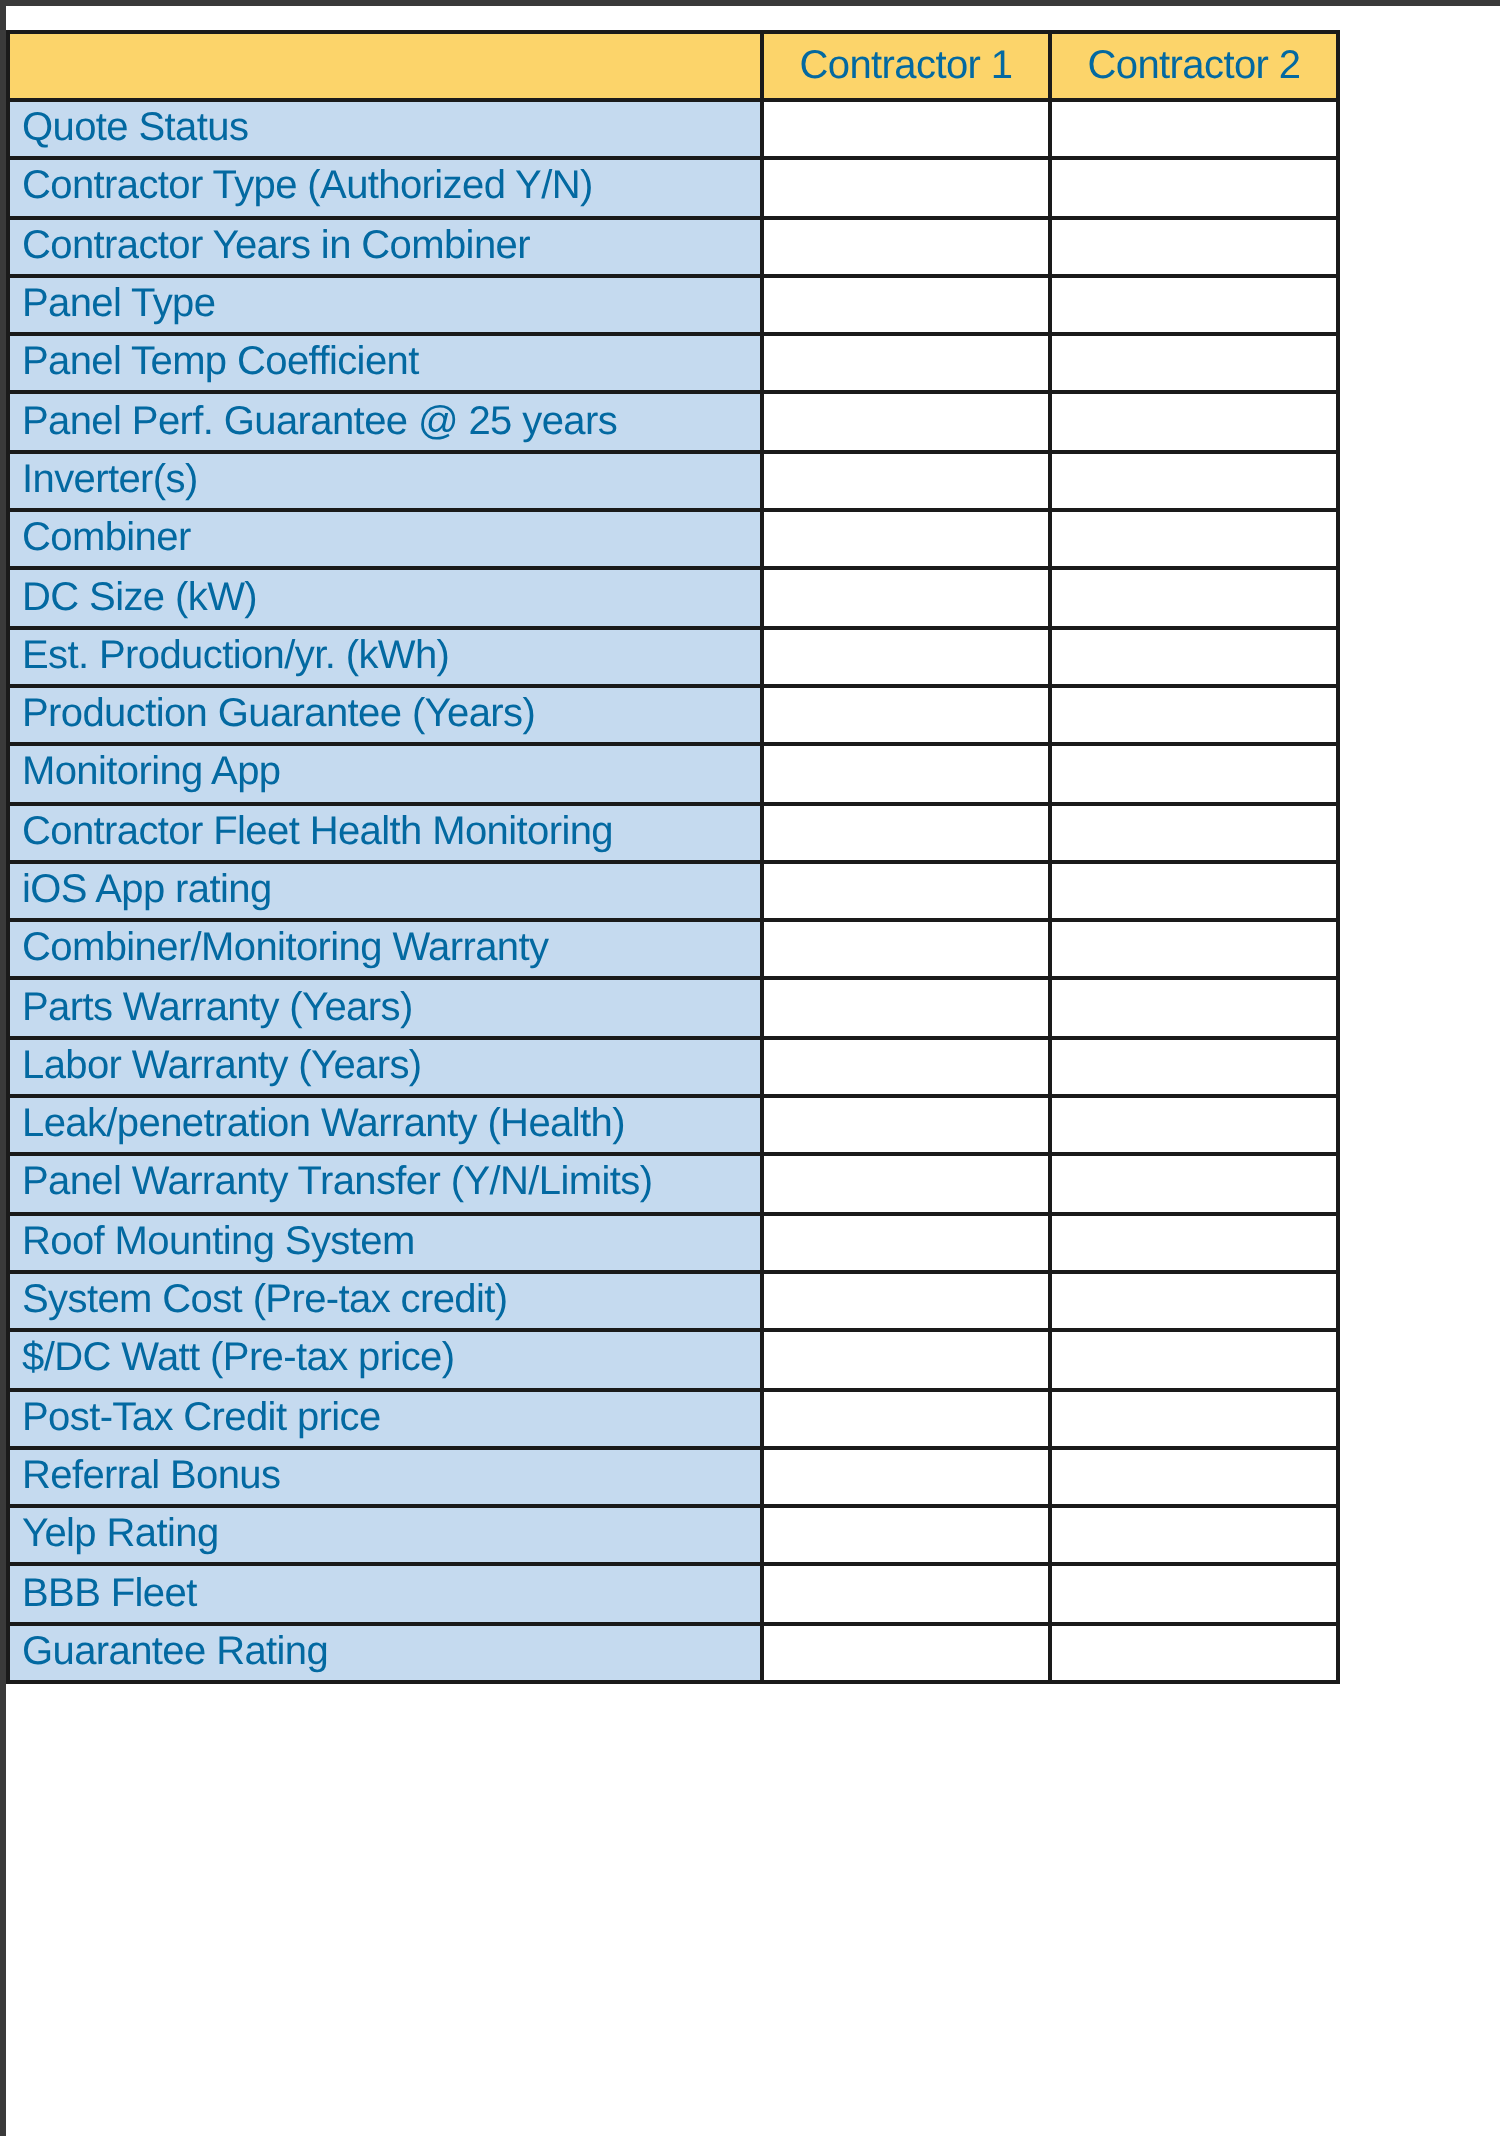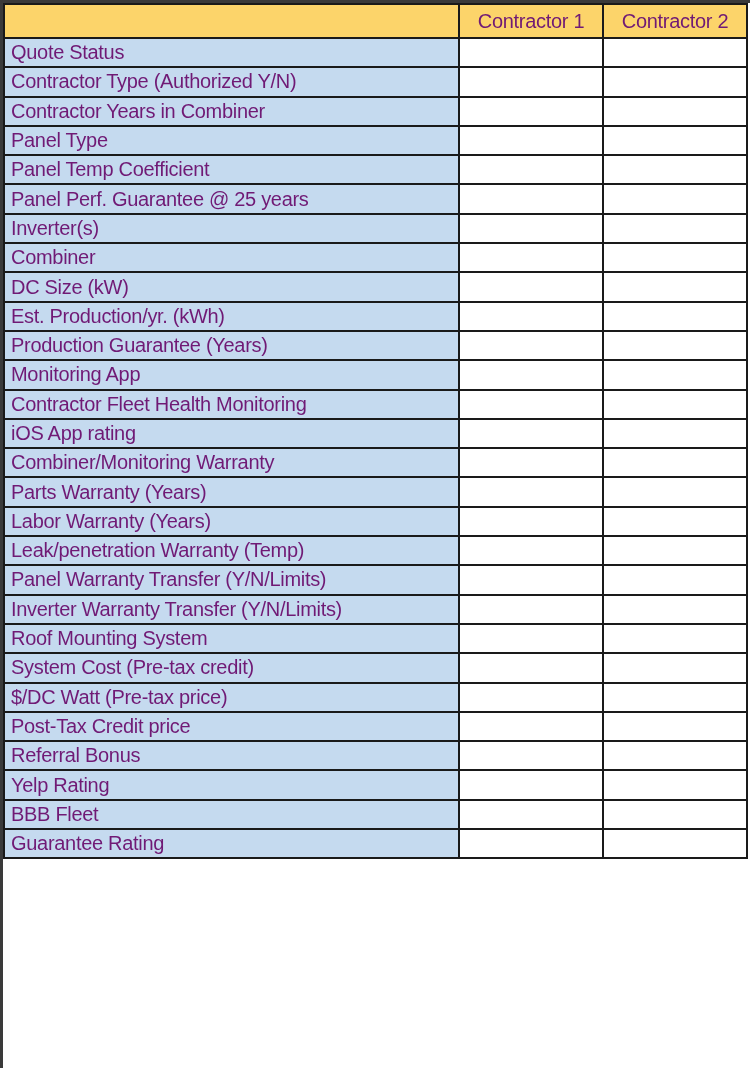--- a/index.html
+++ b/index.html
@@ -1,30 +1,30 @@
 <!DOCTYPE html>
 <html><head>
 <meta charset="utf-8">
 <style>
   html, body { margin: 0; padding: 0; background: #ffffff; }
   body { width: 750px; height: 1068px; overflow: hidden; position: relative; }
   .sheet {
-    position: absolute; left: 3px; top: 3px;
+    position: absolute; left: 3px; top: 15px;
     border-collapse: collapse;
     font-family: "Liberation Sans", sans-serif;
-    font-size: 20px; color: #701a75;
+    font-size: 20px; color: #0369a1;
   }
   .sheet td {
     border: 2px solid #1a1a1a;
     height: 29.3px; padding: 0 0 0 6px;
     white-space: nowrap; box-sizing: border-box;
     letter-spacing: -0.3px;
   }
   .sheet tr.hdr td { background: #fcd46a; height: 34px; }
-  .sheet td.label { background: #c5daef; width: 455px; }
+  .sheet td.label { background: #c5daef; width: 377px; }
   .sheet td.val { background: #ffffff; width: 144px; }
   .sheet td.colhdr { background: #fcd46a; text-align: center; padding: 0; font-size: 20px; }
   .topline { position: absolute; left: 0; top: 0; width: 750px; height: 3px; background: #3a3a3a; }
   .leftline { position: absolute; left: 0; top: 0; width: 3px; height: 1068px; background: #3a3a3a; }
 </style>
 </head>
 <body>
 
 <div class="topline"></div>
 <div class="leftline"></div>
@@ -115,31 +115,26 @@
         <td class="label">Parts Warranty (Years)</td>
         <td class="val"></td>
         <td class="val"></td>
       </tr>
       <tr>
         <td class="label">Labor Warranty (Years)</td>
         <td class="val"></td>
         <td class="val"></td>
       </tr>
       <tr>
-        <td class="label">Leak/penetration  Warranty (Temp)</td>
+        <td class="label">Leak/penetration  Warranty (Health)</td>
         <td class="val"></td>
         <td class="val"></td>
       </tr>
       <tr>
         <td class="label">Panel Warranty Transfer (Y/N/Limits)</td>
-        <td class="val"></td>
-        <td class="val"></td>
-      </tr>
-      <tr>
-        <td class="label">Inverter Warranty Transfer (Y/N/Limits)</td>
         <td class="val"></td>
         <td class="val"></td>
       </tr>
       <tr>
         <td class="label">Roof Mounting System</td>
         <td class="val"></td>
         <td class="val"></td>
       </tr>
       <tr>
         <td class="label">System Cost (Pre-tax credit)</td>

